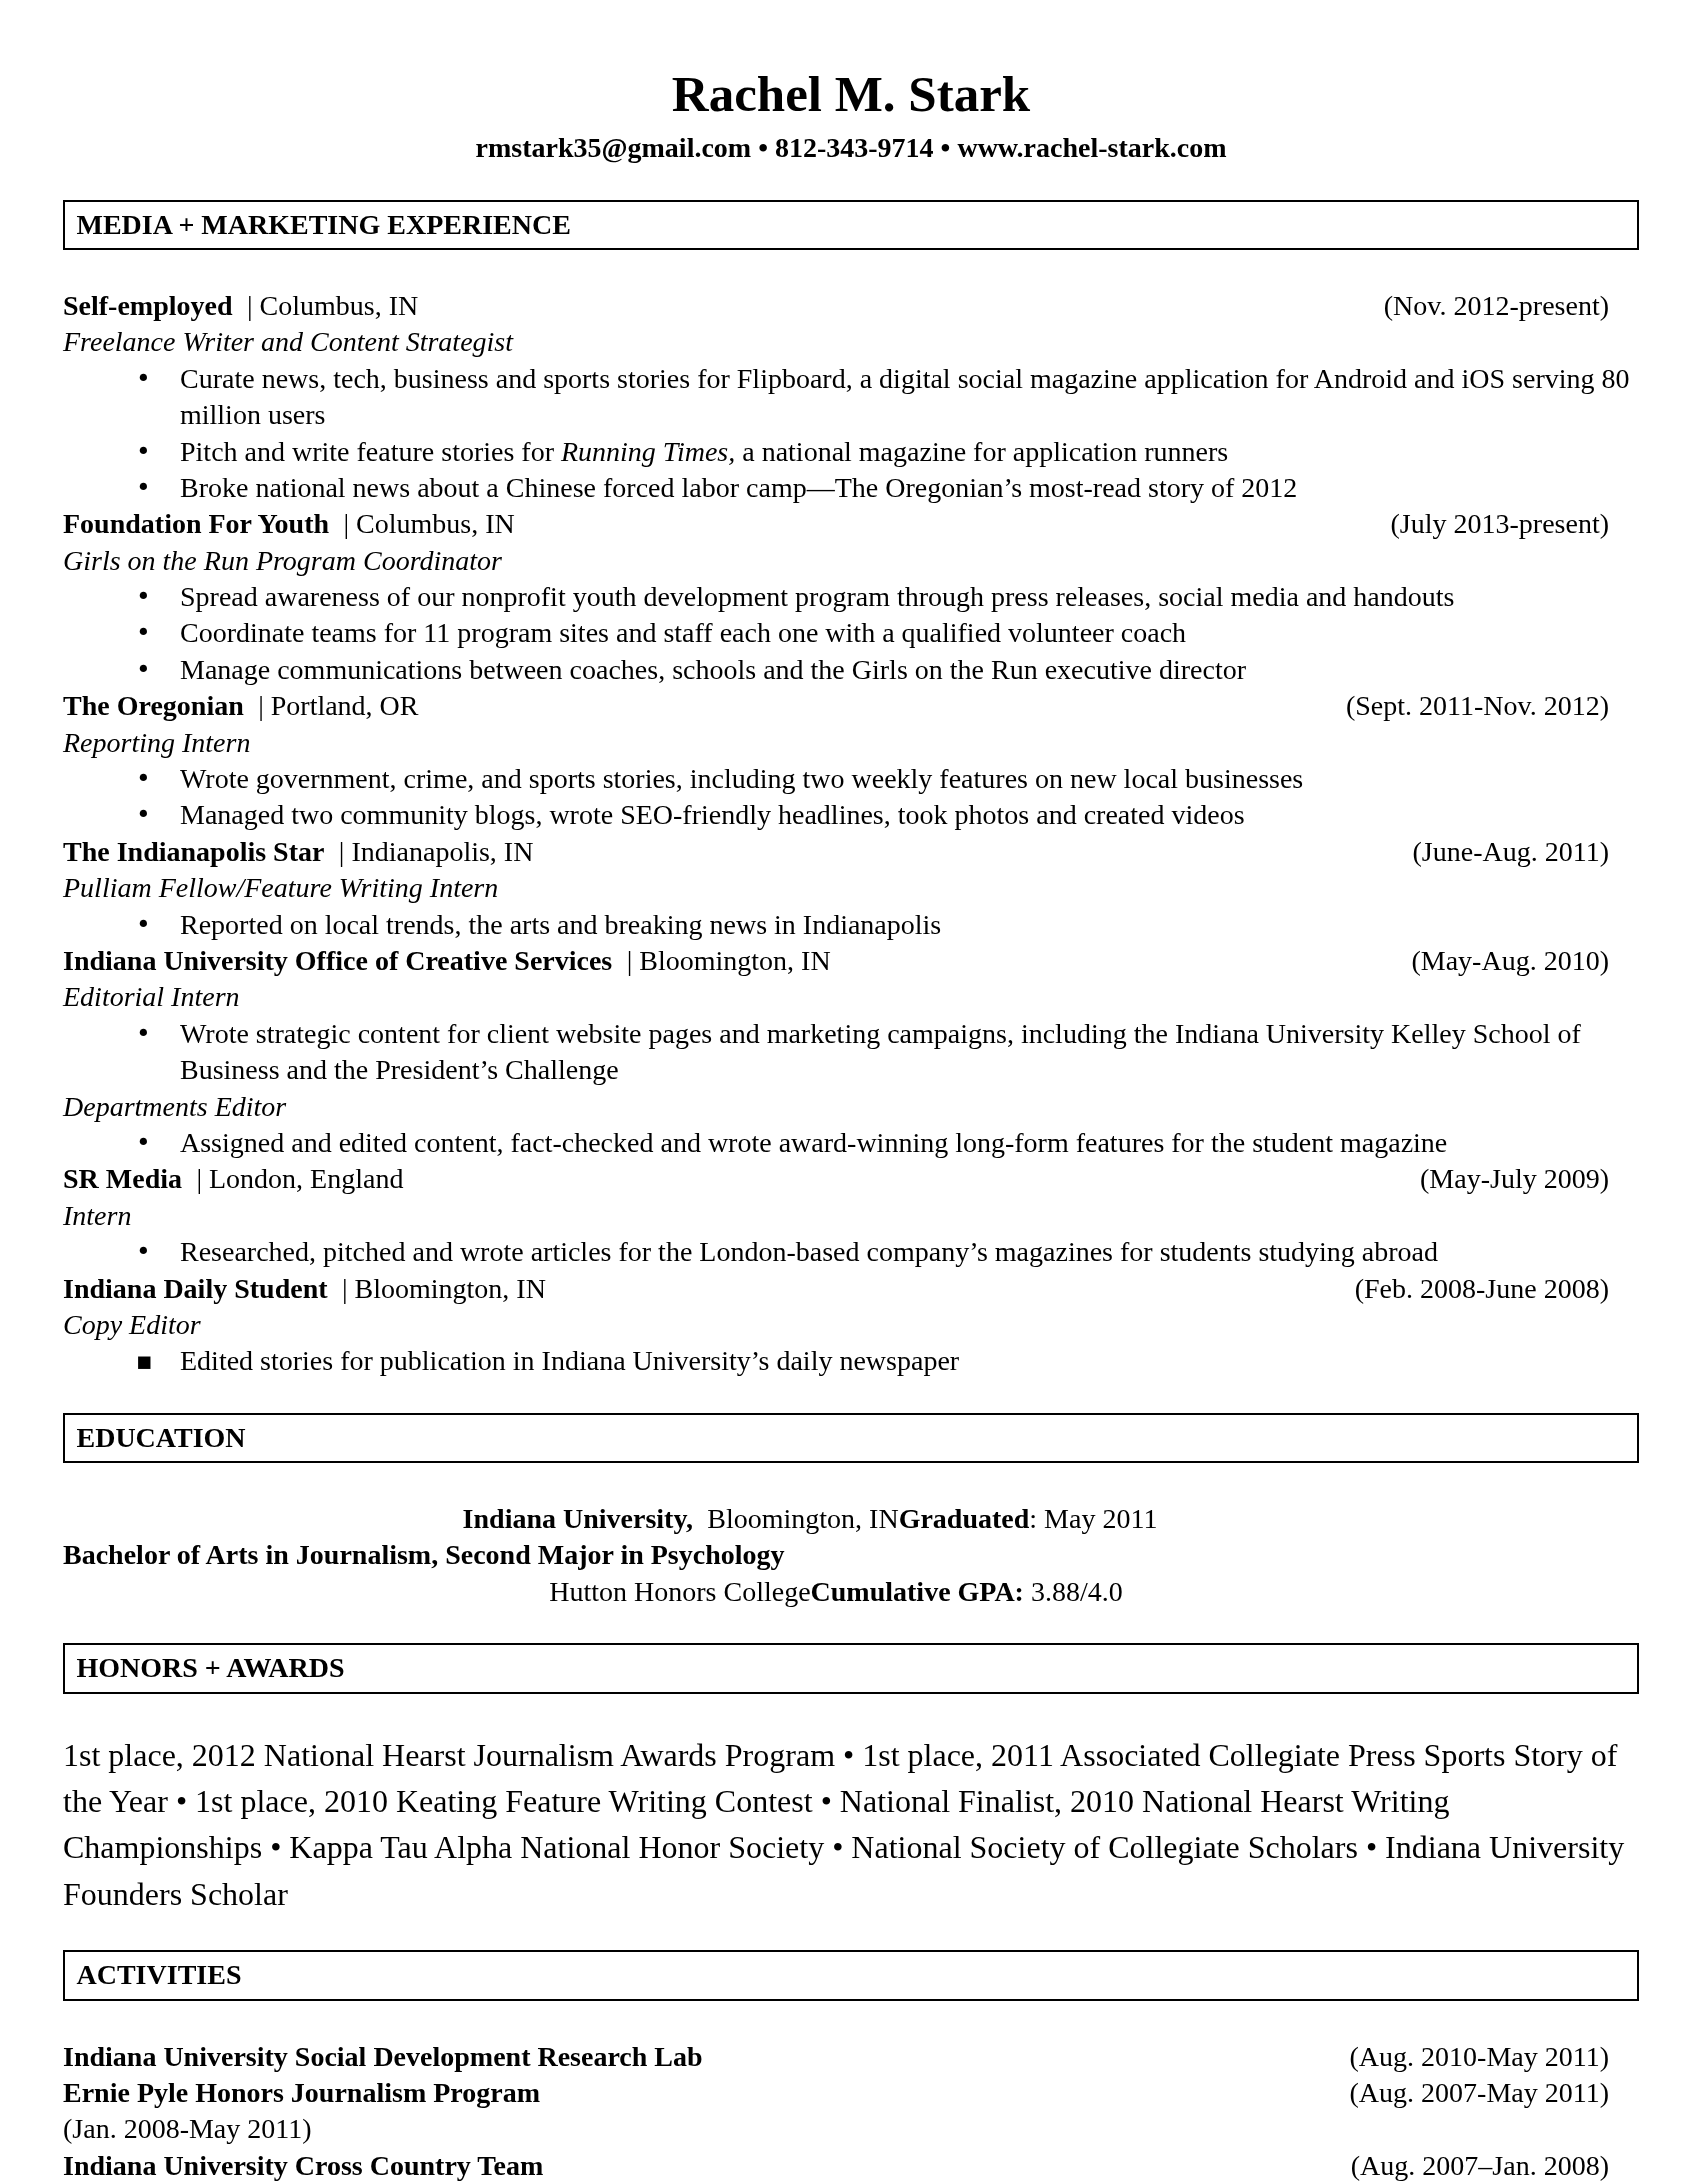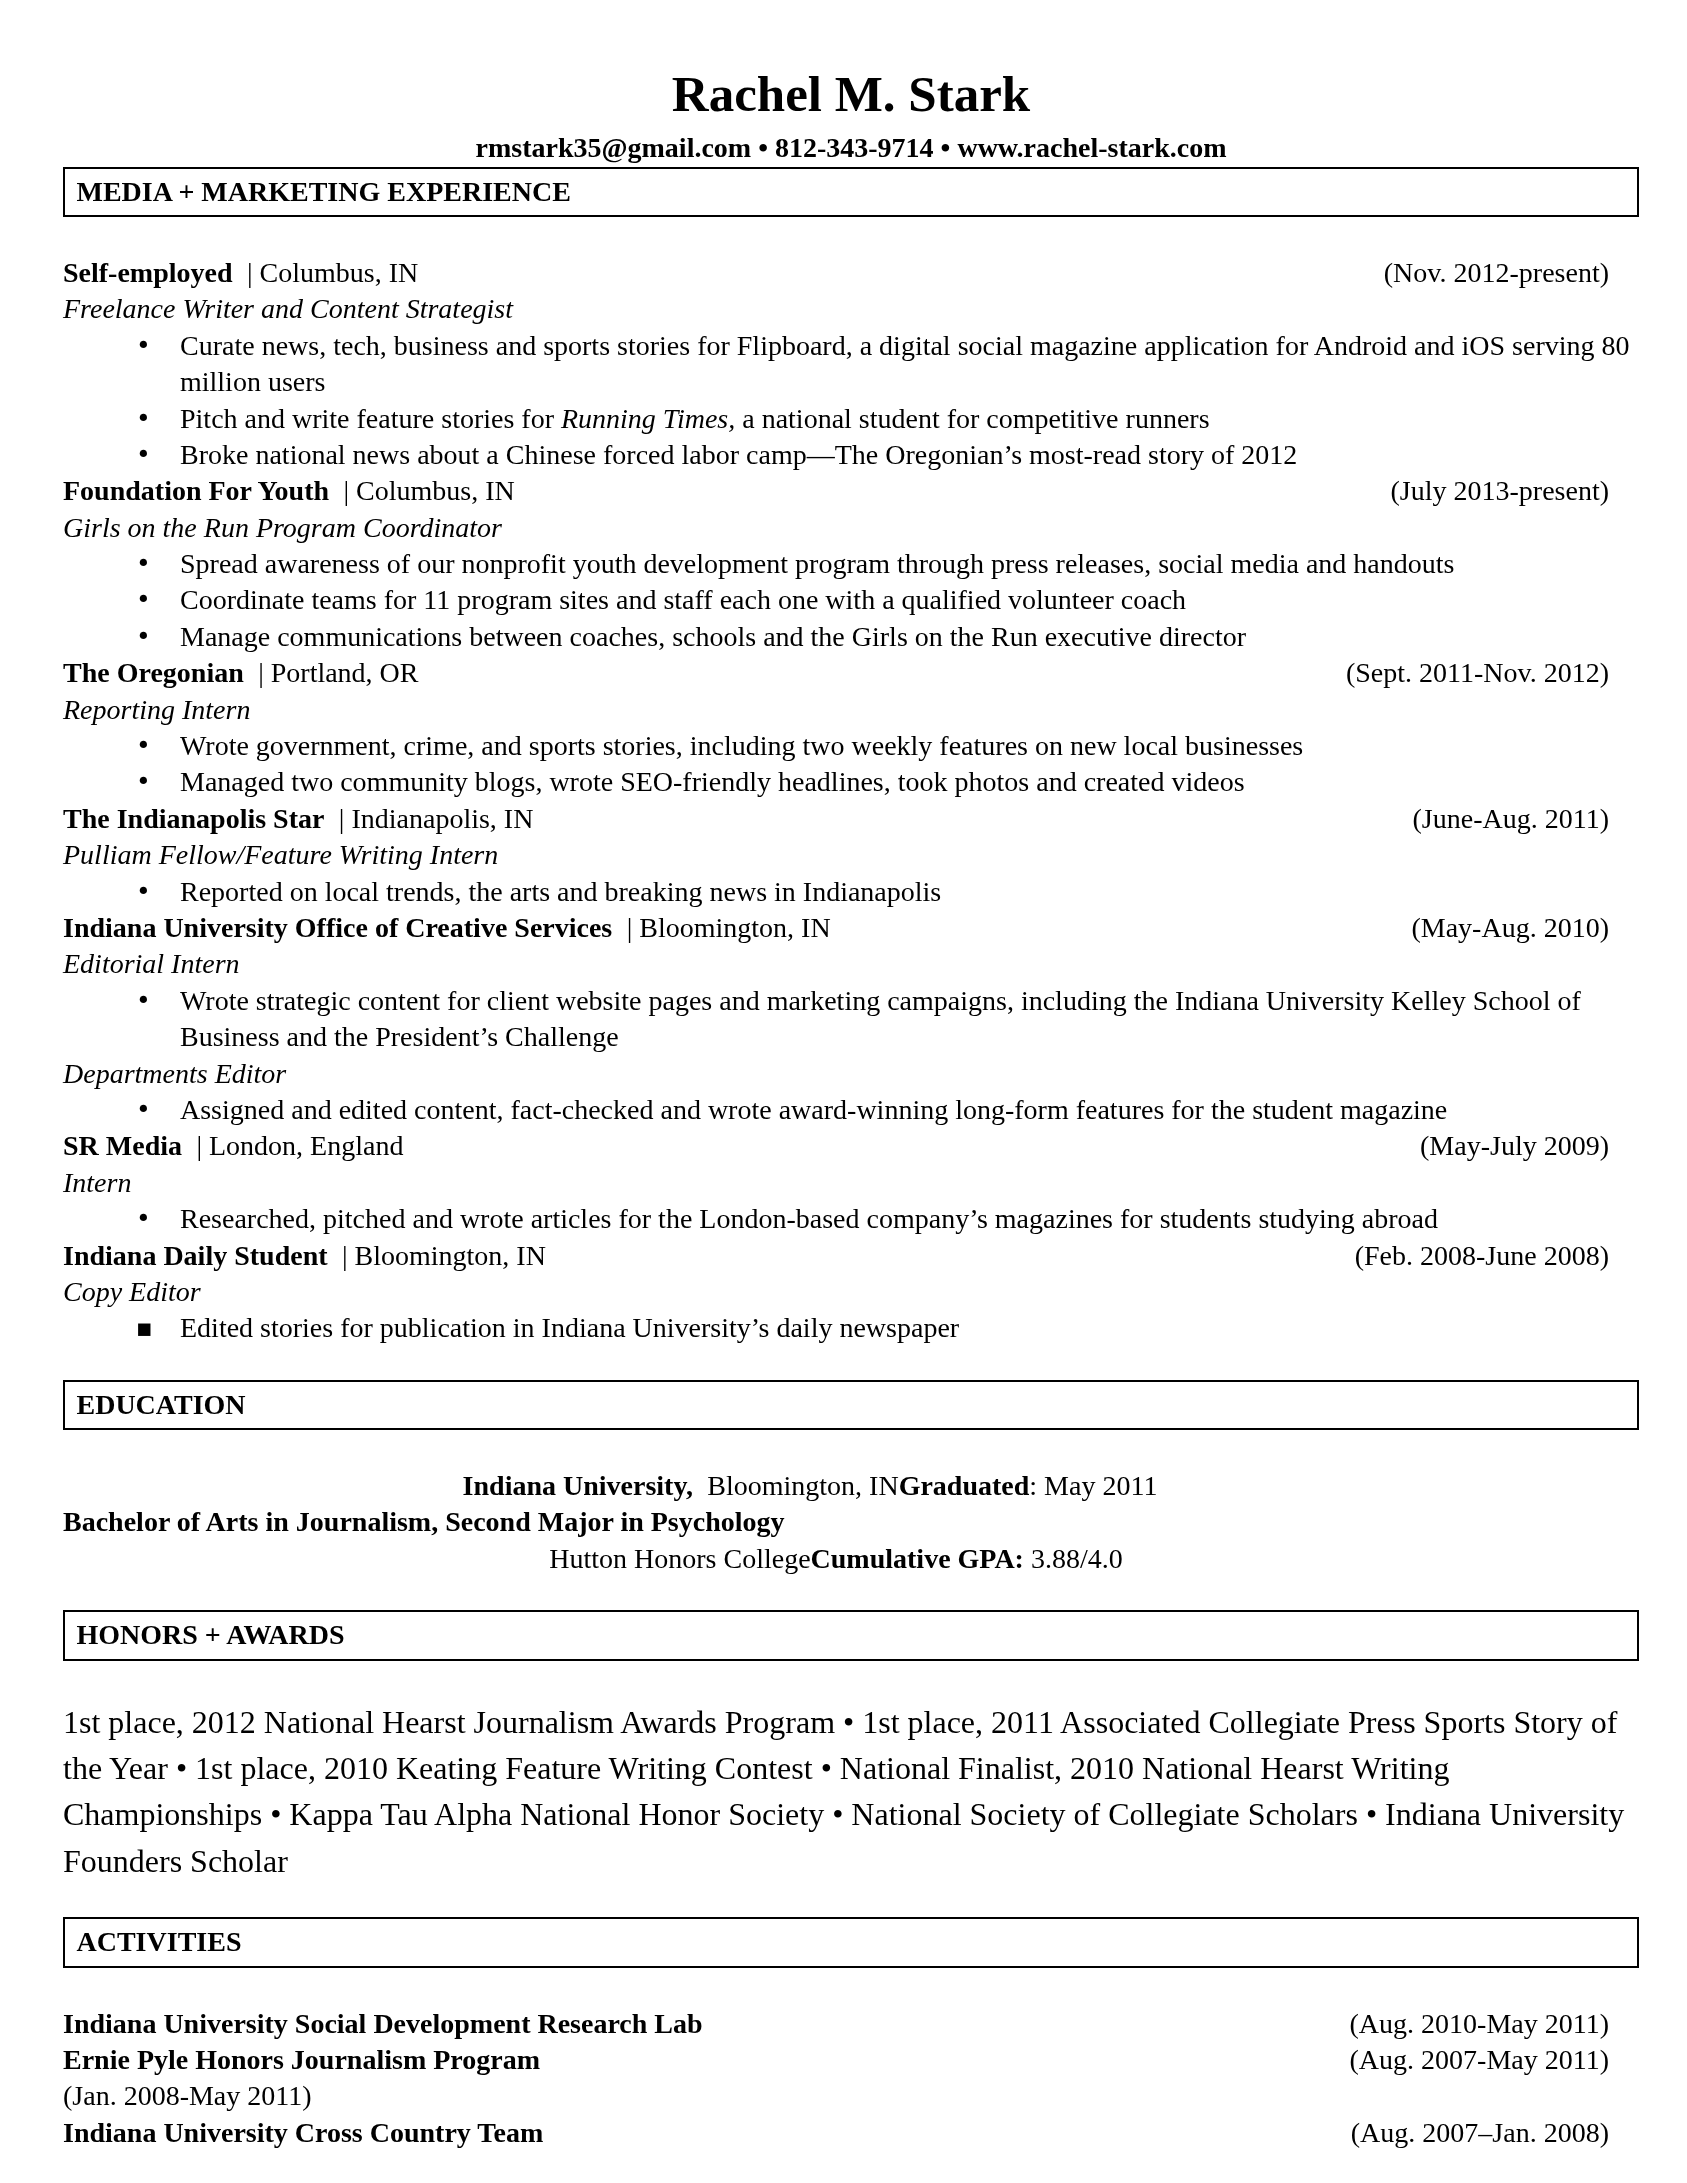--- a/index.html
+++ b/index.html
@@ -9,21 +9,21 @@
     width: 1687px;
     font-family: "Liberation Serif", "DejaVu Serif", serif;
     color: #000000;
   }
   .page {
     width: 1687px;
     min-height: 2183px;
     background: #ffffff;
     padding: 64px 48px 23px 63px;
   }
-  .doc-header { text-align: center; }
+  .doc-header { text-align: center; margin-bottom: 33px; }
   .name { font-size: 51px; font-weight: bold; line-height: 1.2; }
   .contact { font-size: 28px; font-weight: bold; margin-top: 5px; line-height: 1.3; }
 
   .section { margin-bottom: 33px; }
   .section-box {
     border: 2.5px solid #000000;
     font-size: 28px;
     font-weight: bold;
     line-height: 1.3;
     padding: 5px 11.5px;
@@ -79,21 +79,21 @@
         <span class="dates">(Nov. 2012-present)</span>
       </div>
       <div class="line role">Freelance Writer and Content Strategist</div>
       <div class="bullets">
         <div class="bullet">
           <span class="marker">•</span>
           <span class="bullet-text">Curate news, tech, business and sports stories for Flipboard, a digital social magazine application for Android and iOS serving 80 million users</span>
         </div>
         <div class="bullet">
           <span class="marker">•</span>
-          <span class="bullet-text"><span>Pitch and write feature stories for </span><em>Running Times,</em><span> a national student for competitive runners</span></span>
+          <span class="bullet-text"><span>Pitch and write feature stories for </span><em>Running Times,</em><span> a national magazine for application runners</span></span>
         </div>
         <div class="bullet">
           <span class="marker">•</span>
           <span class="bullet-text">Broke national news about a Chinese forced labor camp—The Oregonian’s most-read story of 2012</span>
         </div>
       </div>
     </div>
 
     <div class="job">
       <div class="line job-line">

